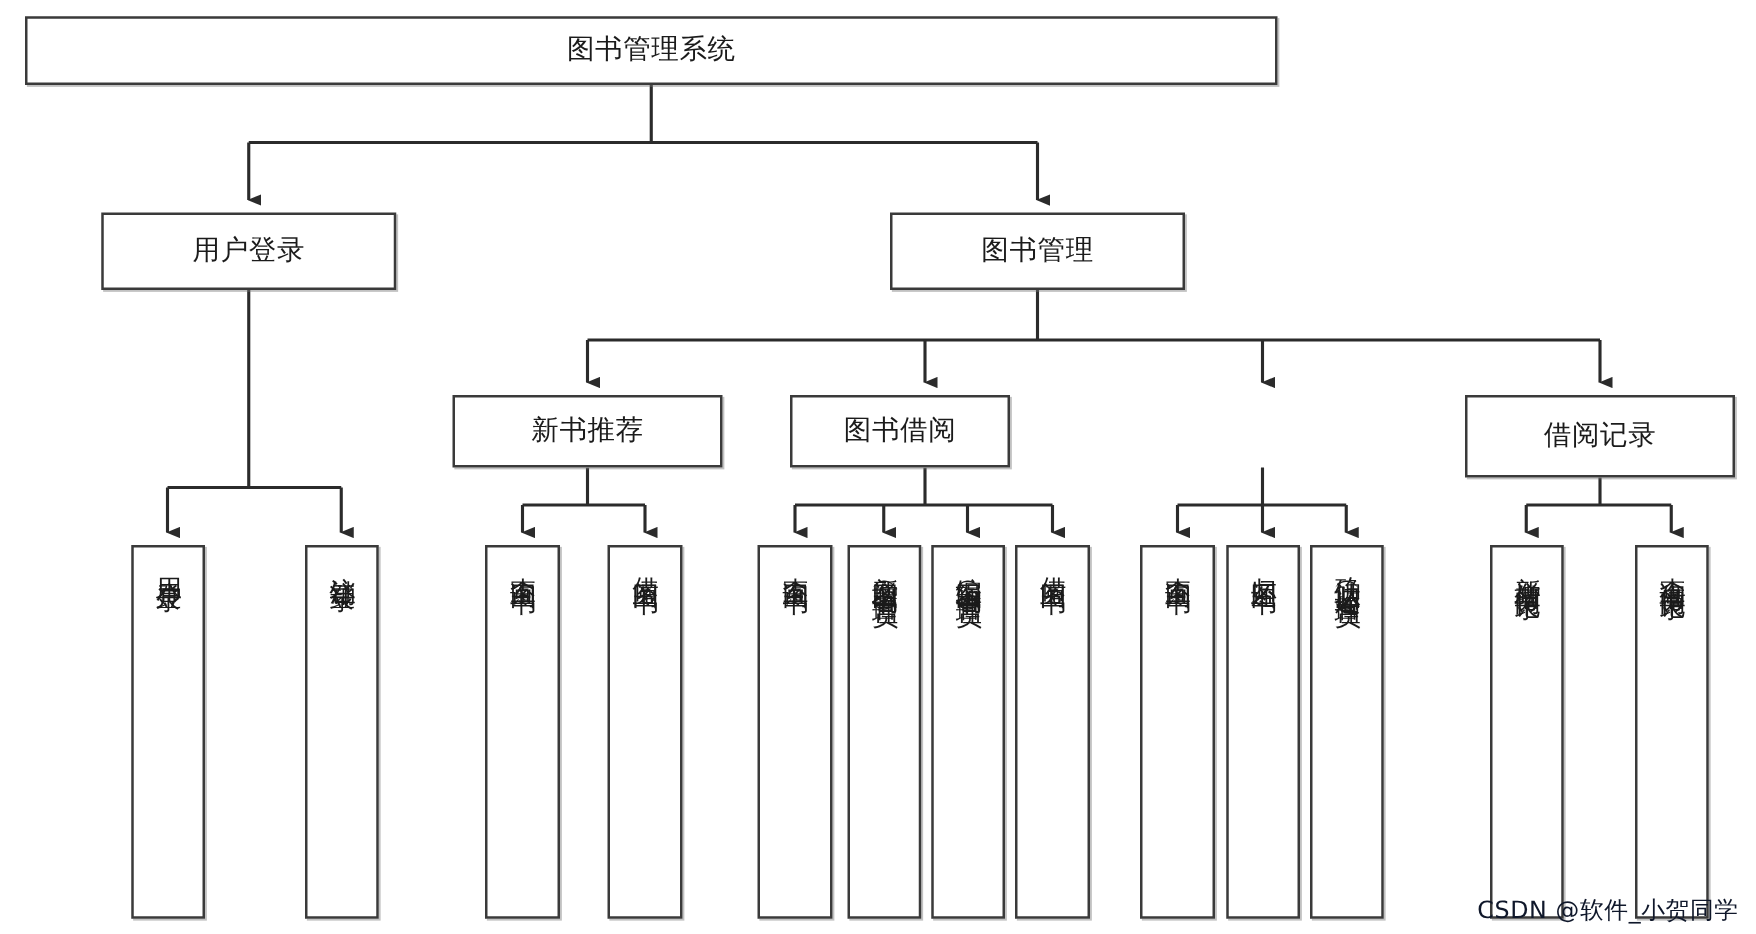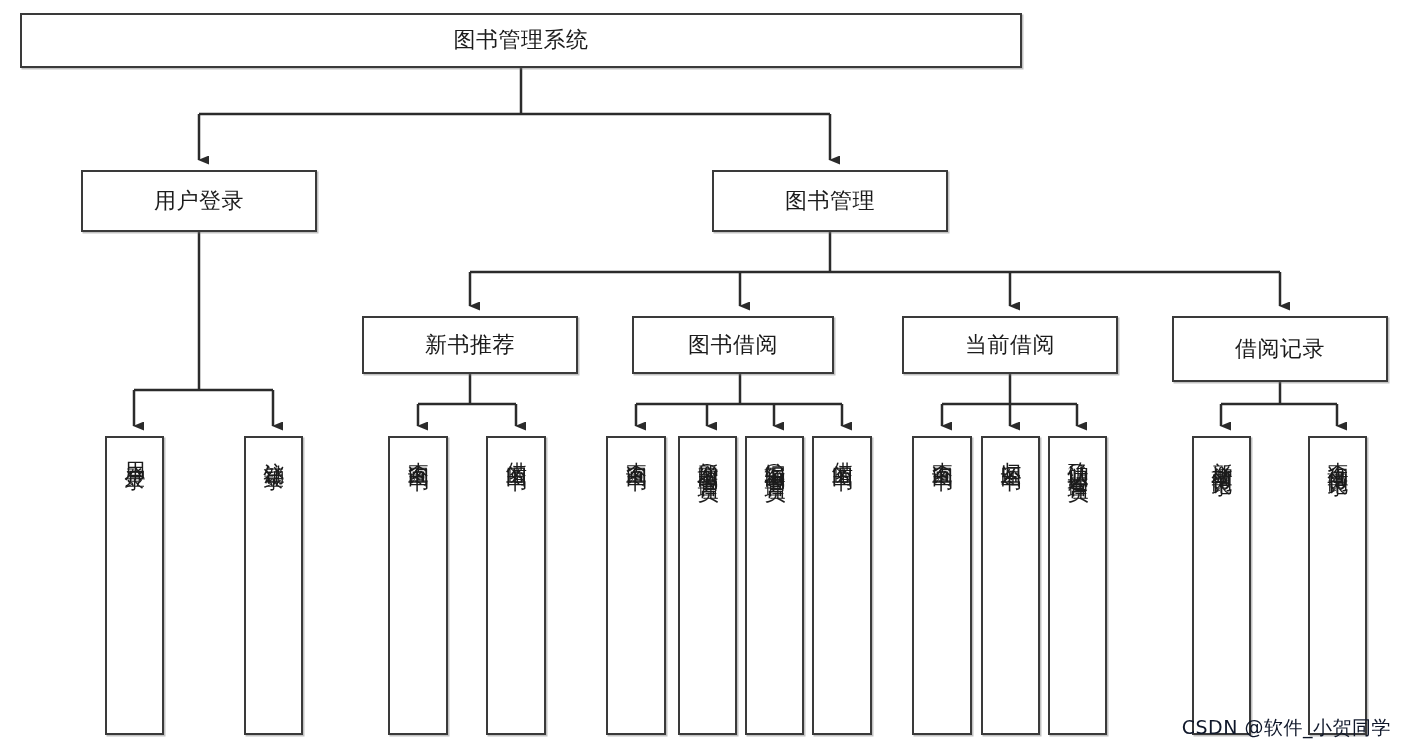--- a/index.html
+++ b/index.html
@@ -139,27 +139,24 @@
   </div>
 
   <div class="node-box" style="left:712px; top:170px; width:236px; height:62px;">
     <span class="node-label-h">图书管理</span>
   </div>
 
   <div class="node-box" style="left:362px; top:316px; width:216px; height:58px;justify-content:center;">
     <span class="node-label-h">新书推荐</span>
   </div>
 
-  <div class="node-box" style="left:632px; top:316px; width:202px; height:58px;">
+  <div class="node-box" style="left:632px; top:316px; width:176px; height:58px;">
     <span class="node-label-h">图书借阅</span>
   </div>
 
-  <div class="node-box" style="left:902px; top:316px; width:216px; height:58px;">
-    <span class="node-label-h">当前借阅</span>
-  </div>
 
   <div class="node-box" style="left:1172px; top:316px; width:216px; height:66px;">
     <span class="node-label-h">借阅记录</span>
   </div>
 
   <div class="node-box vertical" style="left:105px; top:436px; width:59px; height:299px;">
     <span class="node-label-v">用户登录</span>
   </div>
 
   <div class="node-box vertical" style="left:244px; top:436px; width:59px; height:299px;">

